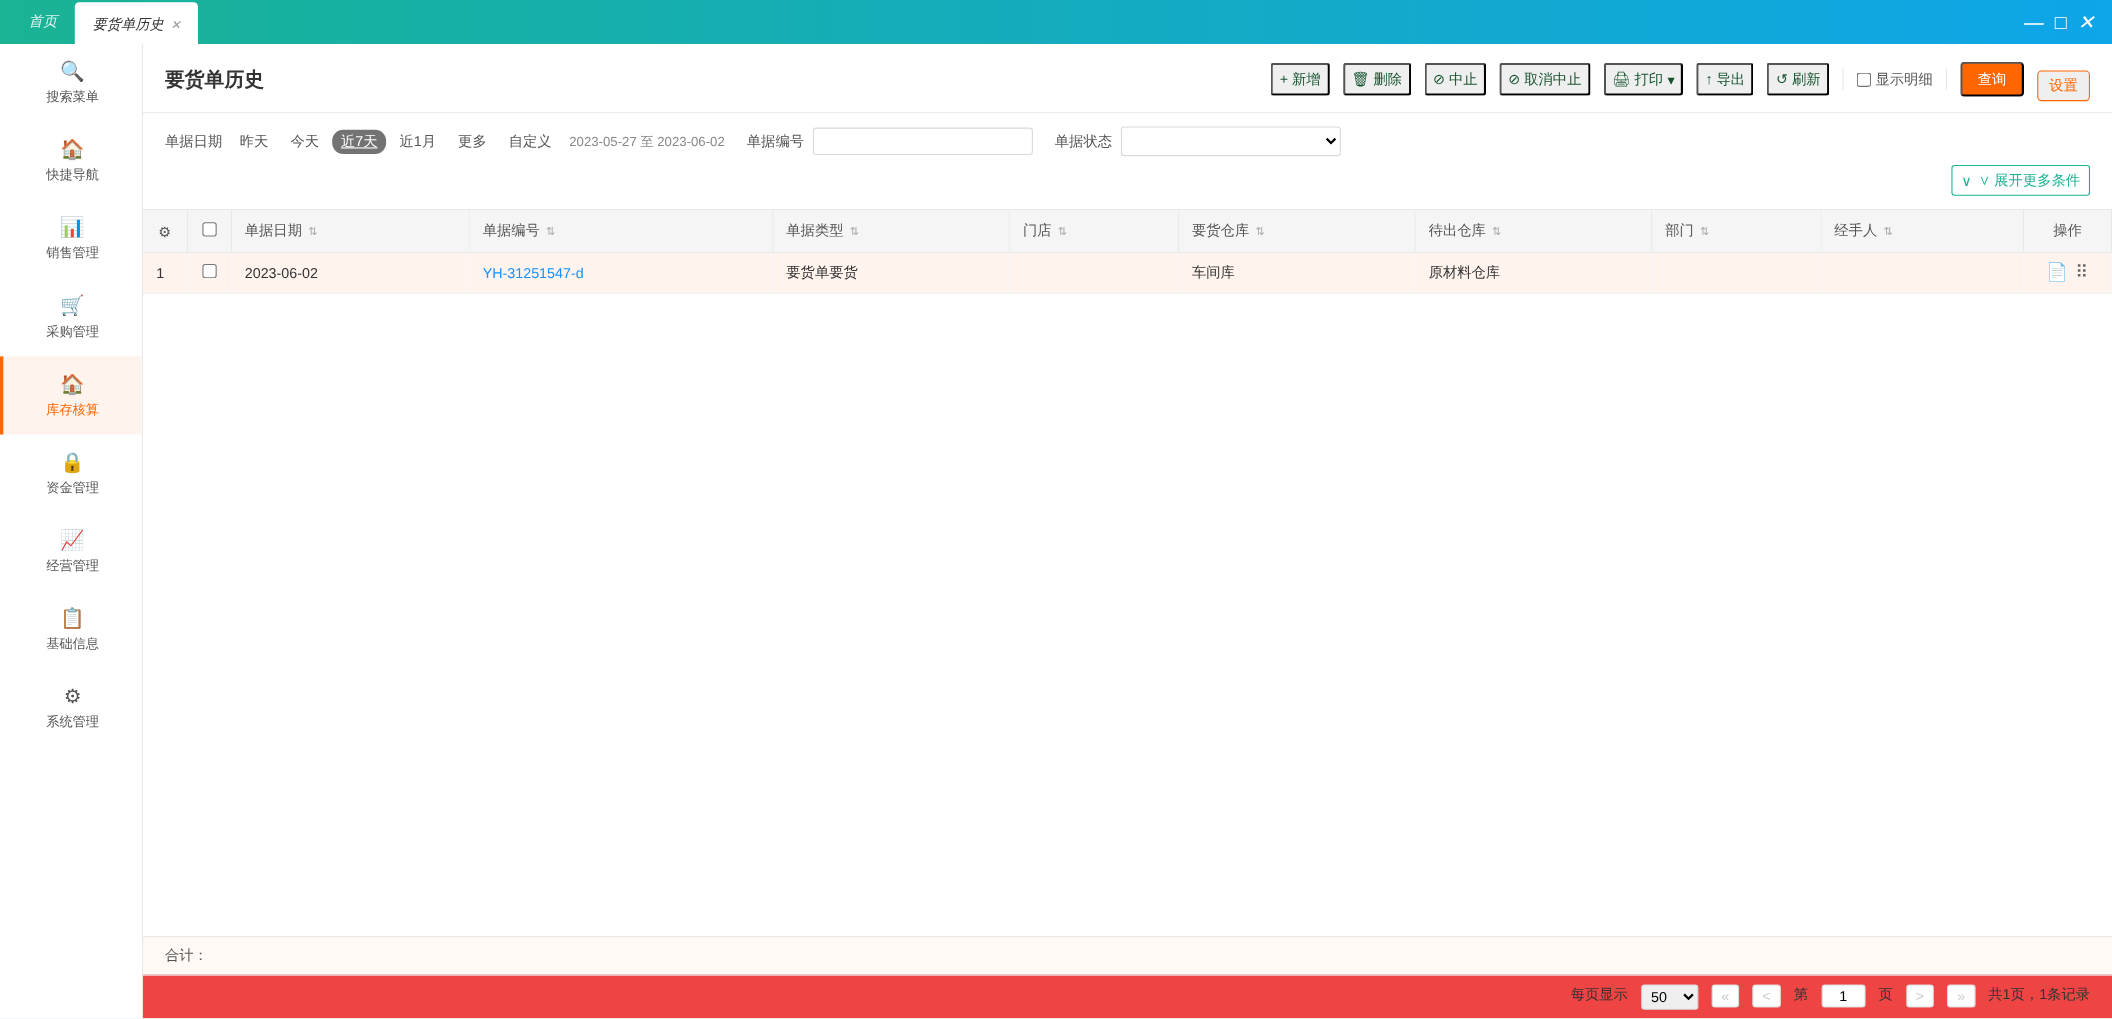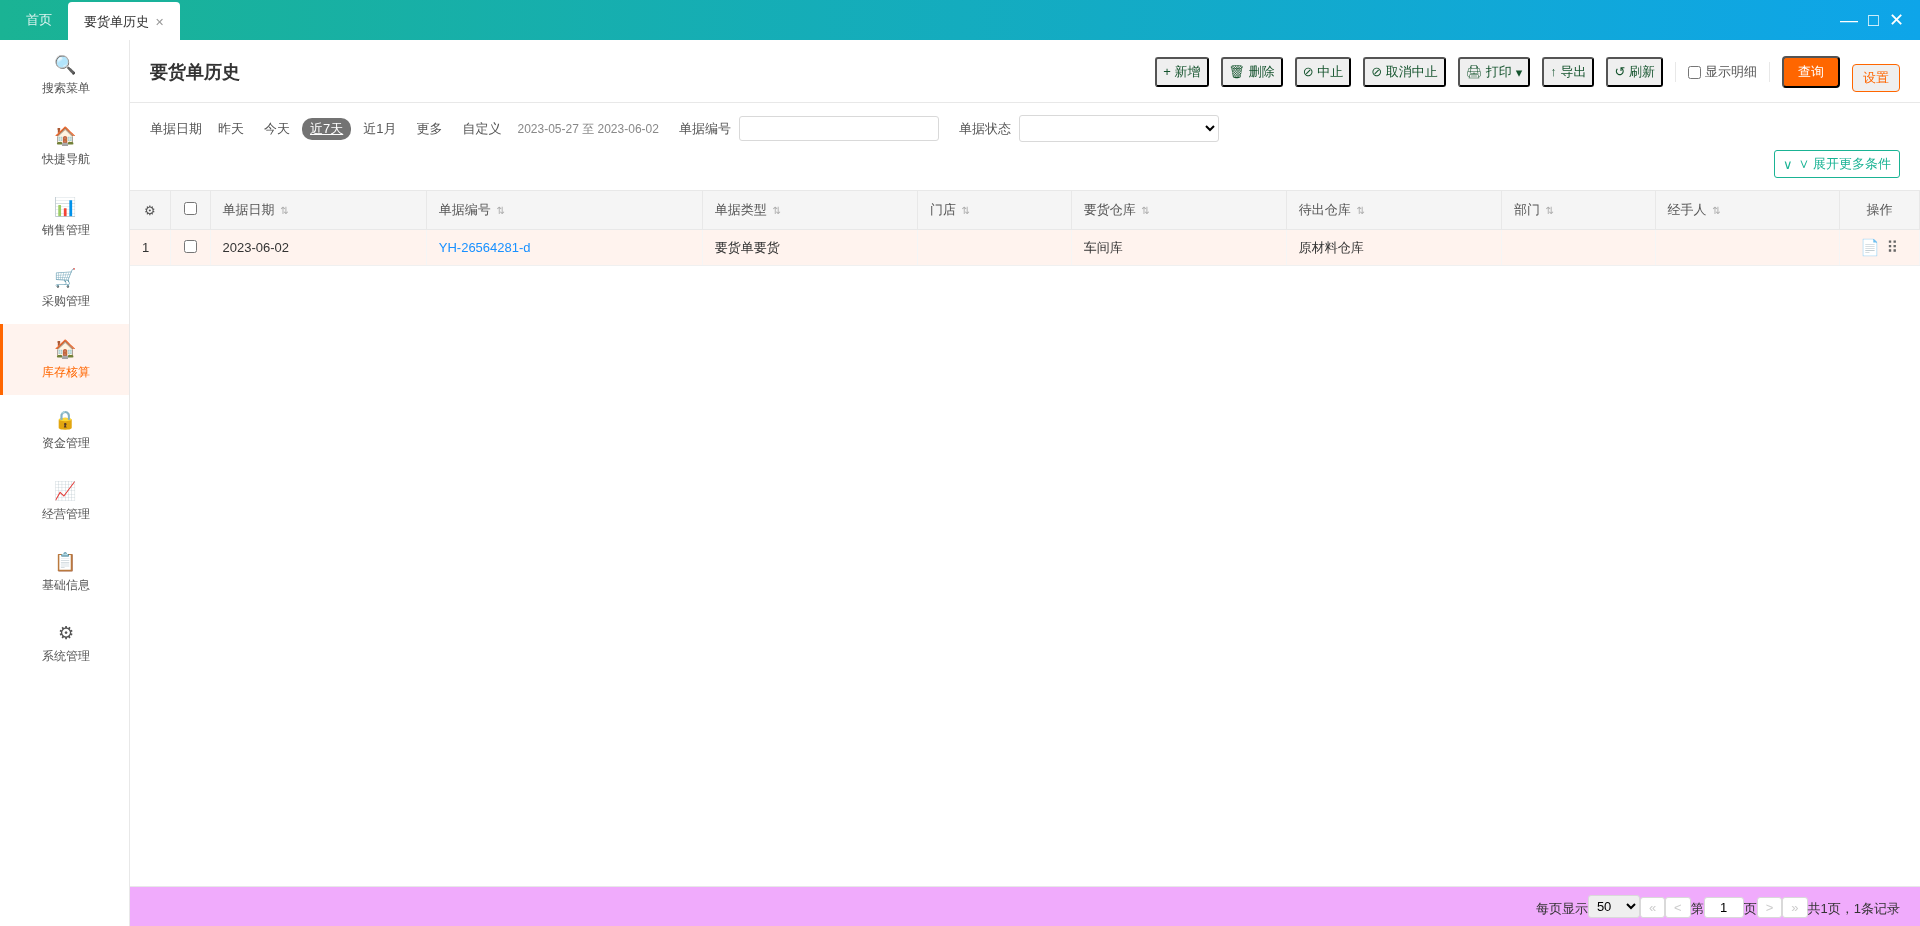--- a/index.html
+++ b/index.html
@@ -7,20 +7,21 @@
 
     
     .top-bar {
       height: 40px;
       background: linear-gradient(90deg, #1ab394, #0ea5e9);
       display: flex;
       align-items: center;
       padding: 0 0 0 10px;
       color: white;
       flex-shrink: 0;
+      font-style: italic;
     }
     .top-bar-tabs {
       display: flex;
       align-items: center;
       height: 100%;
       flex: 1;
     }
     .top-tab {
       height: 100%;
       padding: 0 16px;
@@ -250,27 +251,27 @@
       padding: 8px 20px;
       display: flex;
       align-items: center;
       font-size: 13px;
       color: #555;
       flex-shrink: 0;
     }
 
     
     .pagination {
-      background: #f0abfc;
+      background: #ef4444;
       border-top: 1px solid #e8e8e8;
       padding: 8px 20px;
       display: flex;
-      align-items: flex-end;
+      align-items: flex-start;
       justify-content: flex-end;
-      gap: 0;
+      gap: 12px;
       font-size: 13px;
       flex-shrink: 0;
     }
     .page-size-select {
       border: 1px solid #d9d9d9;
       border-radius: 3px;
       padding: 2px 4px;
       font-size: 13px;
       outline: none;
     }
@@ -504,39 +505,42 @@
           </tr>
         </thead>
         <tbody>
           <tr class="highlighted">
             <td>1</td>
             <td class="check-col">
               <input type="checkbox" style="">
             </td>
             <td>2023-06-02</td>
             <td>
-              <a class="link">YH-26564281-d</a>
+              <a class="link">YH-31251547-d</a>
             </td>
             <td>要货单要货</td>
             <td></td>
             <td>车间库</td>
             <td>原材料仓库</td>
             <td></td>
             <td></td>
             <td class="action-col">
               <div class="action-icons">
                 <span class="action-icon">📄</span>
                 <span class="action-icon">⠿</span>
               </div>
             </td>
           </tr>
         </tbody>
       </table>
     </div>
 
+    <div class="table-footer">
+      <span>合计：</span>
+    </div>
 
     <div class="pagination">
       <span>每页显示</span>
       <select class="page-size-select">
         <option value="10">10</option>
         <option value="20">20</option>
         <option value="50" selected="">50</option>
         <option value="100">100</option>
       </select>
       <button class="page-btn disabled">«</button>

